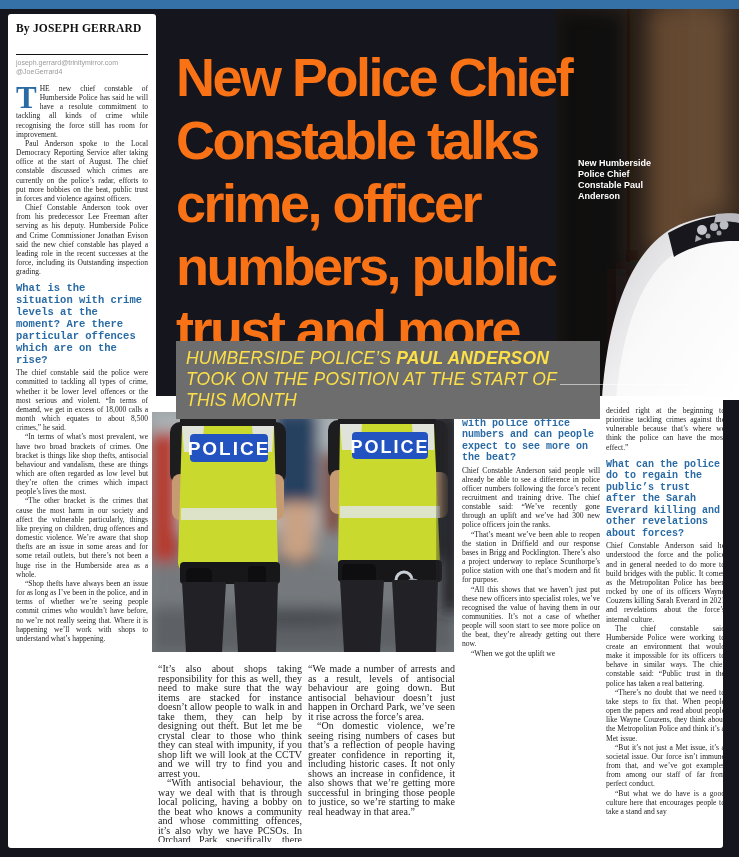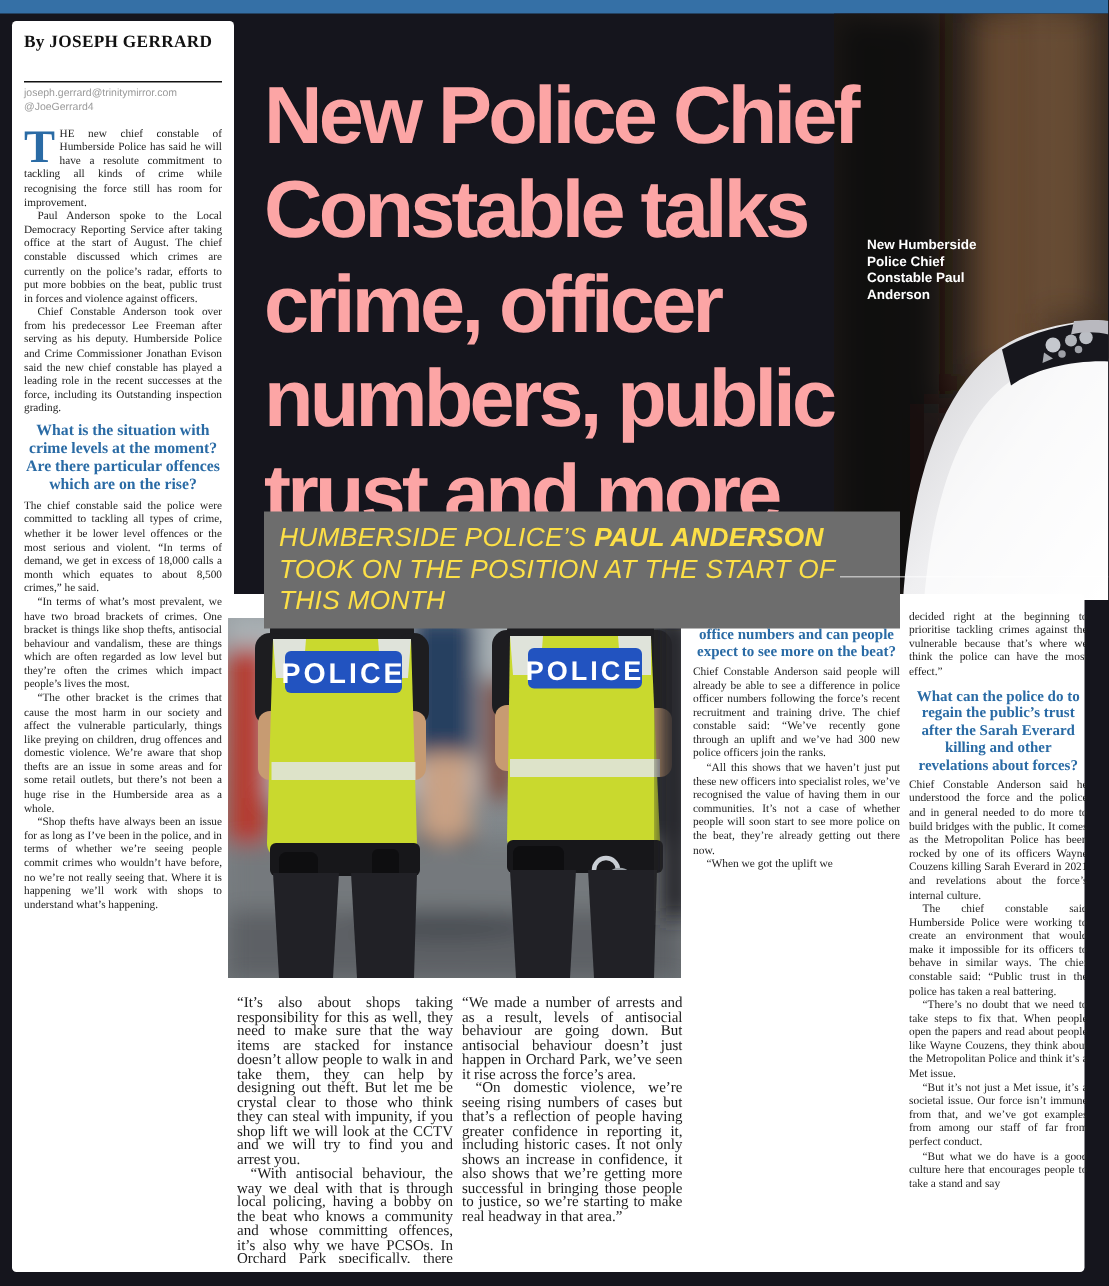--- a/index.html
+++ b/index.html
@@ -10,21 +10,21 @@
 
   
   #chief-photo{position:absolute;left:556px;top:9px;width:183px;height:391px;z-index:1;}
   #chief-photo svg{display:block;}
   #photo-caption{position:absolute;left:578px;top:158px;width:86px;z-index:4;
     font-family:"Liberation Sans",sans-serif;font-weight:bold;font-size:9px;line-height:11px;color:#fff;}
   #photo-rule{position:absolute;left:560px;top:384px;width:179px;height:1px;background:rgba(255,255,255,.55);z-index:4;}
 
   
   #headline{position:absolute;left:176px;top:10px;width:436px;z-index:3;
-    font-family:"Liberation Sans",sans-serif;font-weight:bold;color:#fca5a5;
+    font-family:"Liberation Sans",sans-serif;font-weight:bold;color:#f97316;
     font-size:54px;line-height:63px;letter-spacing:-2.5px;}
   #headline span{display:block;white-space:nowrap;}
 
   
   #standfirst{position:absolute;left:176px;top:341px;width:404px;z-index:3;
     background:#6d6d6d;color:#fde047;padding:7px 10px 8px 10px;
     font-family:"Liberation Sans",sans-serif;font-style:italic;
     font-size:17.5px;line-height:21px;letter-spacing:.2px;}
   #standfirst .sf-bold{font-weight:bold;}
 
@@ -36,22 +36,22 @@
   
   #byline-name{font-family:"Liberation Serif",serif;font-weight:bold;font-size:11.5px;color:#111;
     border-bottom:1.6px solid #111;padding-bottom:20px;letter-spacing:.2px;}
   #byline-contact{font-family:"Liberation Sans",sans-serif;font-size:7px;line-height:9px;color:#9a9a9a;margin-top:3px;margin-bottom:8px;}
 
   
   .col{position:absolute;overflow:hidden;text-align:justify;color:#1c1c1c;}
   .para{margin:0;font-size:10px;line-height:9.5px;}
   .para + .para{text-indent:9px;}
   #col1-flow .para{font-size:7.5px;line-height:9.15px;}
-  .xhead{margin:6px 0 2px 0;font-family:Liberation Serif, serif;font-weight:bold;
-    color:#2a6ba5;font-size:10.5px;line-height:12px;text-align:center;}
+  .xhead{margin:6px 0 2px 0;font-family:Liberation Mono, monospace;font-weight:bold;
+    color:#2a6ba5;font-size:10.5px;line-height:12px;text-align:left;}
   #col1-flow{position:relative;text-align:justify;color:#1c1c1c;}
   .dropcap{float:left;font-family:"Liberation Serif",serif;font-weight:bold;color:#2a6ba5;
     font-size:31px;line-height:26px;padding-right:3px;padding-top:1px;}
 
   #col2{left:8px;top:268px;width:144px;height:178px;}
   #col3{left:158px;top:268px;width:147px;height:178px;}
   #col4{left:312px;top:10px;width:138px;height:436px;}
   #col5{left:456px;top:10px;width:119px;height:436px;}
   #col4 .para,#col5 .para{font-size:7.6px;line-height:9.15px;}
   #col4 .xhead,#col5 .xhead{font-size:10px;line-height:11.5px;margin-top:7px;}
@@ -220,20 +220,21 @@
         <p class="para">“It’s also about shops taking responsibility for this as well, they need to make sure that the way items are stacked for instance doesn’t allow people to walk in and take them, they can help by designing out theft. But let me be crystal clear to those who think they can steal with impunity, if you shop lift we will look at the CCTV and we will try to find you and arrest you.</p>
         <p class="para">“With antisocial behaviour, the way we deal with that is through local policing, having a bobby on the beat who knows a community and whose committing offences, it’s also why we have PCSOs. In Orchard Park specifically, there was a special policing response</p>
       </div>
     <div id="col3" class="col">
         <p class="para">“We made a number of arrests and as a result, levels of antisocial behaviour are going down. But antisocial behaviour doesn’t just happen in Orchard Park, we’ve seen it rise across the force’s area.</p>
         <p class="para">“On domestic violence, we’re seeing rising numbers of cases but that’s a reflection of people having greater confidence in reporting it, including historic cases. It not only shows an increase in confidence, it also shows that we’re getting more successful in bringing those people to justice, so we’re starting to make real headway in that area.”</p>
       </div>
     <div id="col4" class="col">
         <h3 class="xhead">What is the situation with police office numbers and can people expect to see more on the beat?</h3>
         <p class="para">Chief Constable Anderson said people will already be able to see a difference in police officer numbers following the force’s recent recruitment and training drive. The chief constable said: “We’ve recently gone through an uplift and we’ve had 300 new police officers join the ranks.</p>
+        <p class="para">“That’s meant we’ve been able to reopen the station in Driffield and our response bases in Brigg and Pocklington. There’s also a project underway to replace Scunthorpe’s police station with one that’s modern and fit for purpose.</p>
         <p class="para">“All this shows that we haven’t just put these new officers into specialist roles, we’ve recognised the value of having them in our communities. It’s not a case of whether people will soon start to see more police on the beat, they’re already getting out there now.</p>
         <p class="para">“When we got the uplift we</p>
       </div>
     <div id="col5" class="col">
         <p class="para">decided right at the beginning to prioritise tackling crimes against the vulnerable because that’s where we think the police can have the most effect.”</p>
         <h3 class="xhead">What can the police do to regain the public’s trust after the Sarah Everard killing and other revelations about forces?</h3>
         <p class="para">Chief Constable Anderson said he understood the force and the police and in general needed to do more to build bridges with the public. It comes as the Metropolitan Police has been rocked by one of its officers Wayne Couzens killing Sarah Everard in 2021 and revelations about the force’s internal culture.</p>
         <p class="para">The chief constable said Humberside Police were working to create an environment that would make it impossible for its officers to behave in similar ways. The chief constable said: “Public trust in the police has taken a real battering.</p>
         <p class="para">“There’s no doubt that we need to take steps to fix that. When people open the papers and read about people like Wayne Couzens, they think about the Metropolitan Police and think it’s a Met issue.</p>
         <p class="para">“But it’s not just a Met issue, it’s a societal issue. Our force isn’t immune from that, and we’ve got examples from among our staff of far from perfect conduct.</p>

